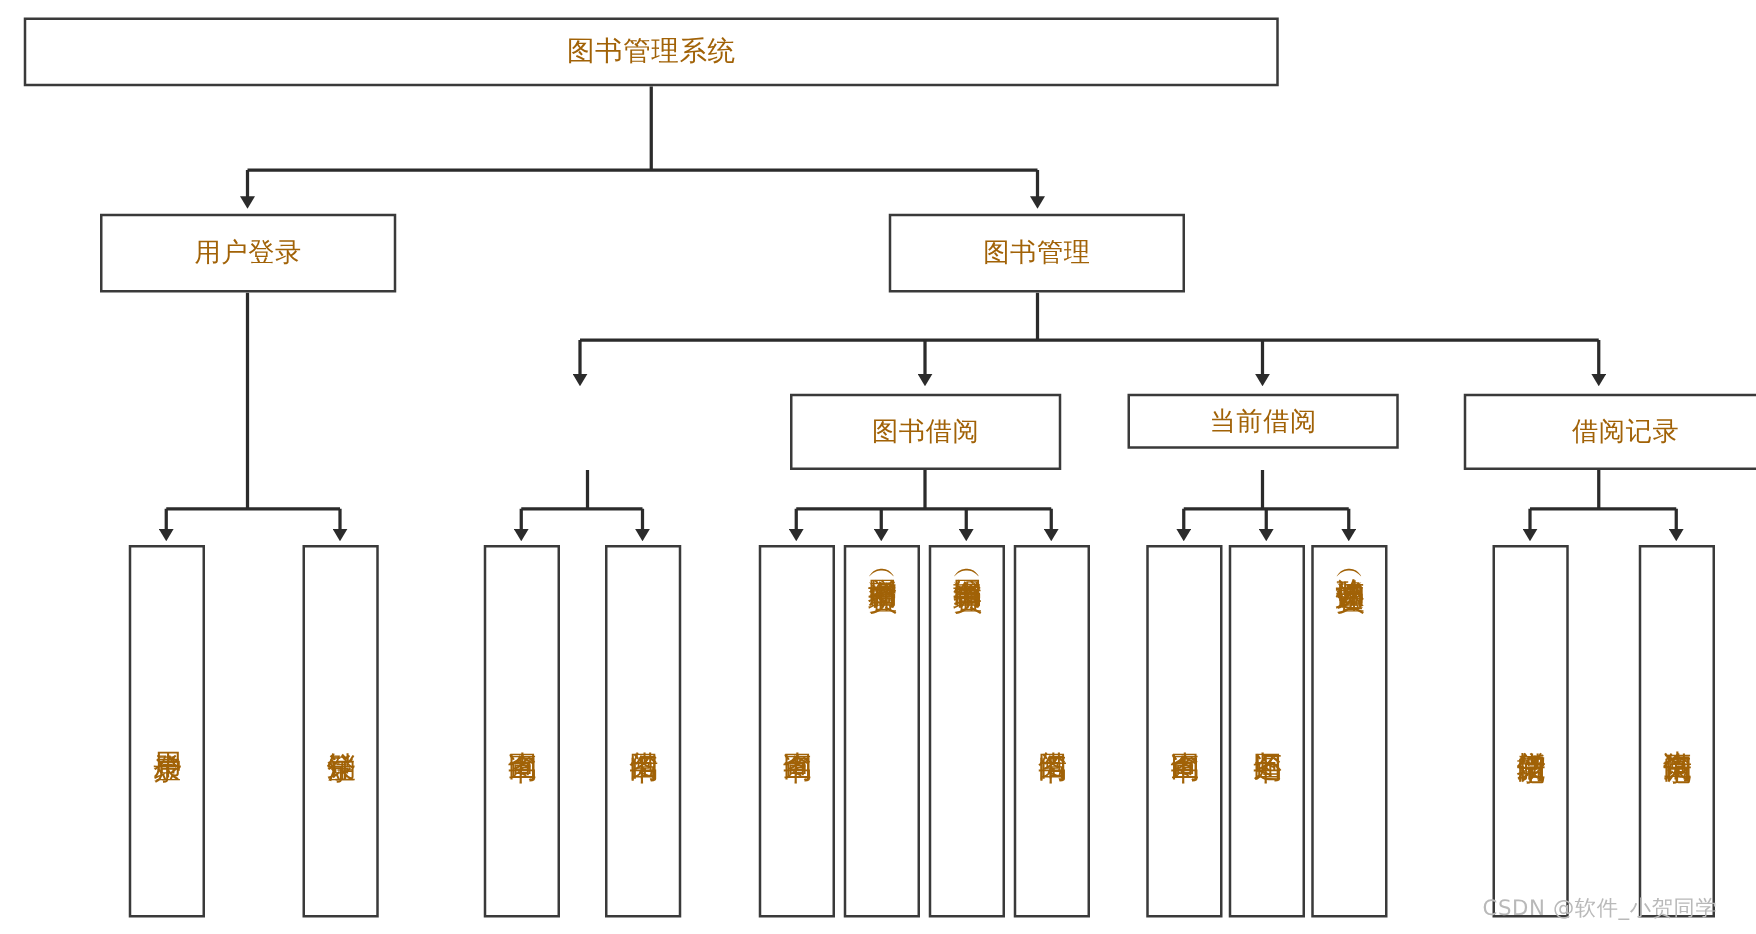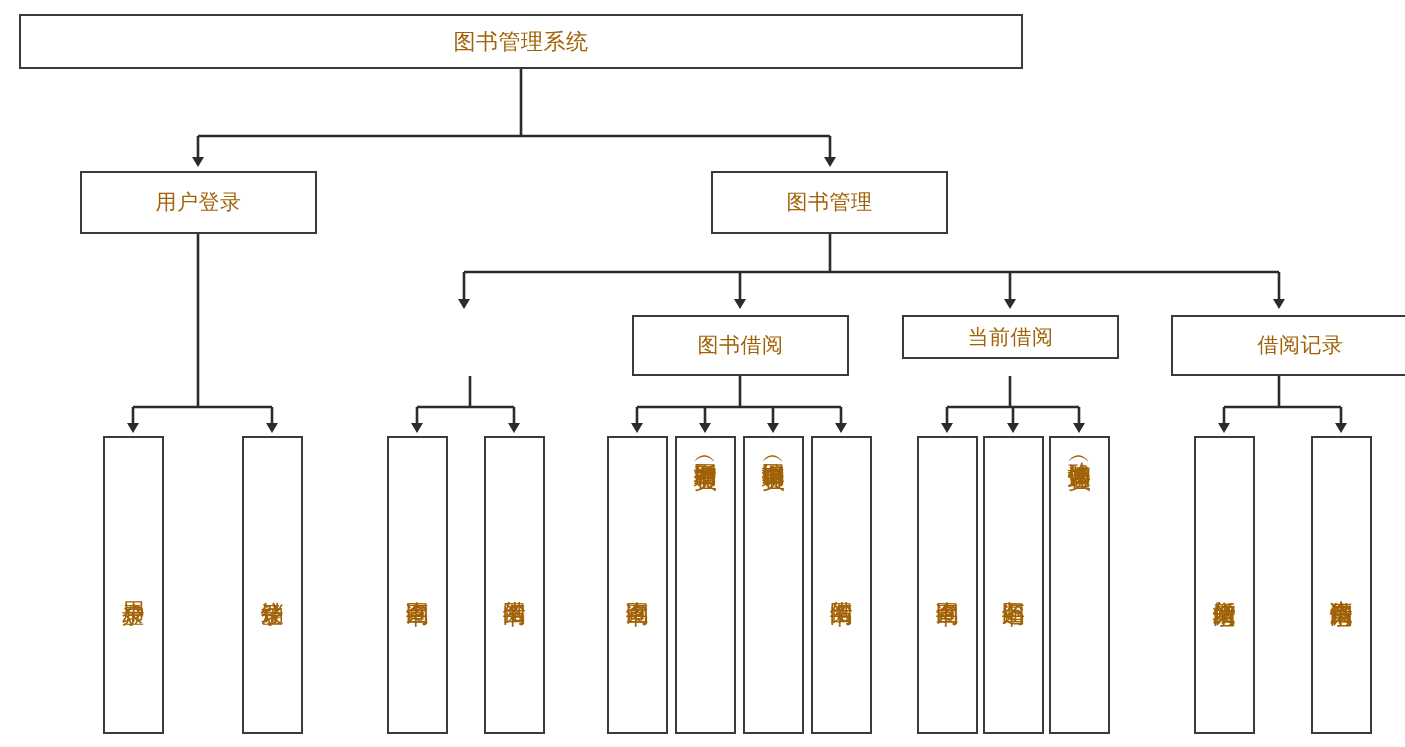--- a/index.html
+++ b/index.html
@@ -186,14 +186,15 @@
     <span class="lbl">确认归还（管理员）</span>
   </div>
 
   <div class="node v mid" style="left:1194px; top:436px; width:61px; height:298px;">
     <span class="lbl">新增借阅记录</span>
   </div>
   <div class="node v mid" style="left:1311px; top:436px; width:61px; height:298px;">
     <span class="lbl">查询借阅记录</span>
   </div>
 
+  <div class="watermark">CSDN @软件_小贺同学</div>
 
 </div>
 
 </body></html>

